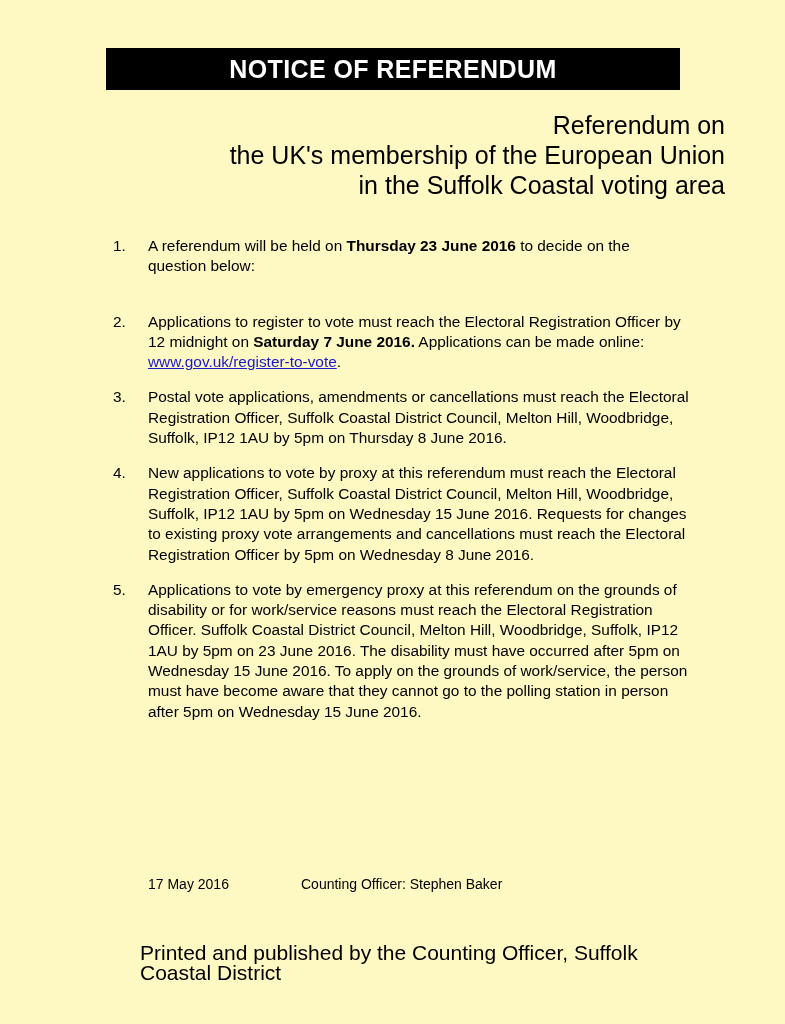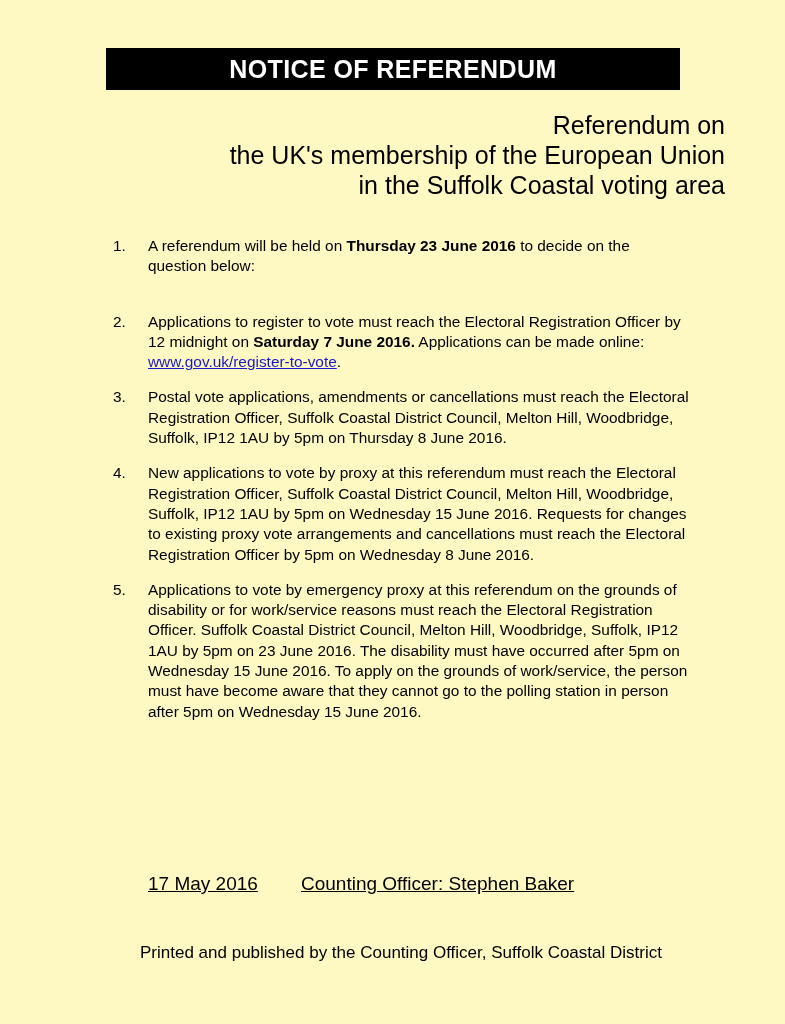--- a/index.html
+++ b/index.html
@@ -92,35 +92,34 @@
     font-weight: normal;
     text-decoration: underline;
   }
 
   
   .signature {
     position: absolute;
     left: 148px;
     top: 874px;
     width: 540px;
-    font-size: 19px;
+    font-size: 14px;
     line-height: 20px;
     display: flex;
-    text-decoration: underline;
   }
   .sig-date { width: 153px; }
   .sig-officer { white-space: nowrap; }
 
   
   .imprint {
     position: absolute;
     left: 140px;
     top: 943px;
     width: 560px;
-    font-size: 17px;
+    font-size: 21px;
     line-height: 20.3px;
   }
   .imprint p { margin: 0; }
 </style>
 </head>
 <body>
 
 <div class="page">
 
   <div class="banner">

